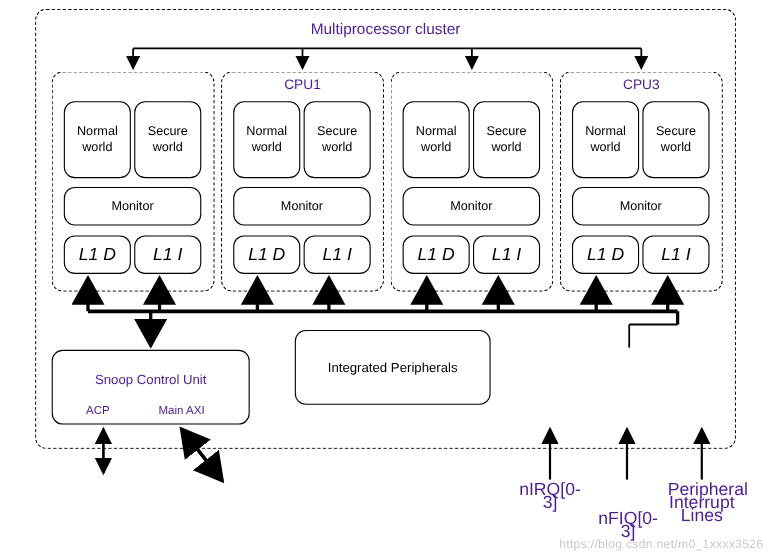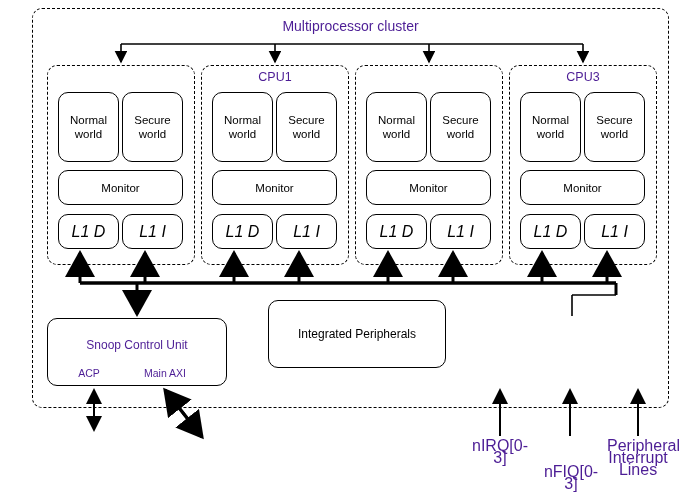--- a/index.html
+++ b/index.html
@@ -186,14 +186,15 @@
     <line x1="94" y1="430" x2="94" y2="390" stroke="#000" stroke-width="2" marker-end="url(#ah)"></line>
 
     <line x1="165" y1="390" x2="202" y2="437" stroke="#000" stroke-width="3" marker-end="url(#ahb)"></line>
     <line x1="202" y1="437" x2="165" y2="390" stroke="#000" stroke-width="3" marker-end="url(#ahb)"></line>
 
     <line x1="500" y1="436" x2="500" y2="390" stroke="#000" stroke-width="2" marker-end="url(#ah)"></line>
     <line x1="570" y1="436" x2="570" y2="390" stroke="#000" stroke-width="2" marker-end="url(#ah)"></line>
     <line x1="638" y1="436" x2="638" y2="390" stroke="#000" stroke-width="2" marker-end="url(#ah)"></line>
   </svg>
 
+  <div class="watermark">https://blog.csdn.net/m0_1xxxx3526</div>
 
 </div>
 
 </body></html>

